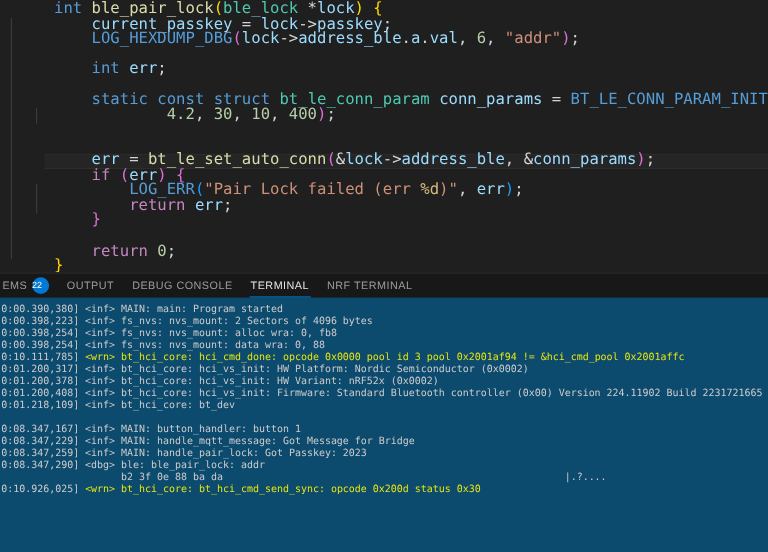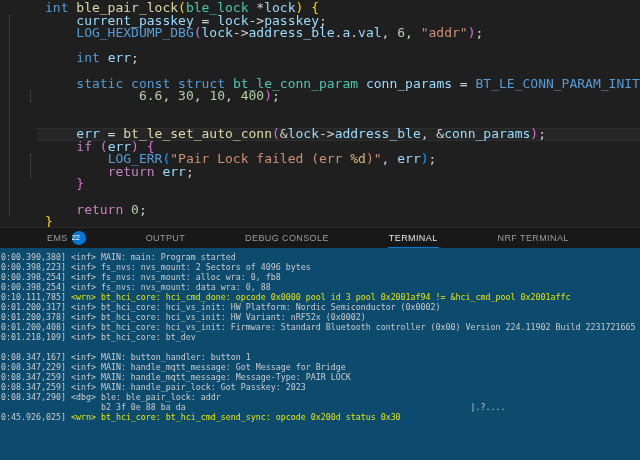--- a/index.html
+++ b/index.html
@@ -34,21 +34,21 @@
   
   .tabbar{
     position:absolute;left:0;top:227px;width:640px;height:21px;
     background:#181818;border-top:1px solid #2B2B2B;box-sizing:border-box;
     display:flex;align-items:stretch;padding-left:1px;
     font-family:"Liberation Sans",sans-serif;
   }
   .ptab{
     display:flex;align-items:center;margin-right:13px;cursor:pointer;
     font-size:9px;letter-spacing:0.4px;color:#9D9D9D;
-    border-bottom:1px solid transparent;box-sizing:border-box;padding:0 1px;margin-left:45px;
+    border-bottom:1px solid transparent;box-sizing:border-box;padding:0 1px;
   }
   .ptab.active{color:#E5E5E5;border-bottom-color:#0078D4;}
   .pbadge{
     display:inline-block;width:14px;height:14px;border-radius:8px;margin-left:4px;
     background:#0078D4;color:#FFFFFF;font-size:7.5px;line-height:14px;
     text-align:left;letter-spacing:0;
   }
   
   .terminal{
     position:absolute;left:0;top:248px;width:640px;height:212px;
@@ -67,21 +67,21 @@
   <div class="iguide" style="left:30px;top:90px;height:13px;"></div>
   <div class="iguide" style="left:30px;top:153px;height:25px;"></div>
   <div class="editor-lines" id="editor-lines">
       <div class="cline"><span class="tk-k">int</span><span class="tk-o"> </span><span class="tk-f">ble_pair_lock</span><span class="tk-b1">(</span><span class="tk-t">ble_lock</span><span class="tk-o"> *</span><span class="tk-v">lock</span><span class="tk-b1">)</span><span class="tk-o"> </span><span class="tk-b1">{</span></div>
       <div class="cline"><span class="tk-o">    </span><span class="tk-v">current_passkey</span><span class="tk-o"> = </span><span class="tk-v">lock</span><span class="tk-o">-&gt;</span><span class="tk-v">passkey</span><span class="tk-o">;</span></div>
       <div class="cline"><span class="tk-o">    </span><span class="tk-k">LOG_HEXDUMP_DBG</span><span class="tk-b2">(</span><span class="tk-v">lock</span><span class="tk-o">-&gt;</span><span class="tk-v">address_ble</span><span class="tk-o">.</span><span class="tk-v">a</span><span class="tk-o">.</span><span class="tk-v">val</span><span class="tk-o">, </span><span class="tk-n">6</span><span class="tk-o">, </span><span class="tk-s">"addr"</span><span class="tk-b2">)</span><span class="tk-o">;</span></div>
       <div class="cline"> </div>
       <div class="cline"><span class="tk-o">    </span><span class="tk-k">int</span><span class="tk-o"> </span><span class="tk-v">err</span><span class="tk-o">;</span></div>
       <div class="cline"> </div>
       <div class="cline"><span class="tk-o">    </span><span class="tk-k">static</span><span class="tk-o"> </span><span class="tk-k">const</span><span class="tk-o"> </span><span class="tk-k">struct</span><span class="tk-o"> </span><span class="tk-t">bt_le_conn_param</span><span class="tk-o"> </span><span class="tk-v">conn_params</span><span class="tk-o"> = </span><span class="tk-k">BT_LE_CONN_PARAM_INIT</span><span class="tk-b2">(</span></div>
-      <div class="cline"><span class="tk-o">            </span><span class="tk-n">6.6</span><span class="tk-o">, </span><span class="tk-n">30</span><span class="tk-o">, </span><span class="tk-n">10</span><span class="tk-o">, </span><span class="tk-n">400</span><span class="tk-b2">)</span><span class="tk-o">;</span></div>
+      <div class="cline"><span class="tk-o">            </span><span class="tk-n">4.2</span><span class="tk-o">, </span><span class="tk-n">30</span><span class="tk-o">, </span><span class="tk-n">10</span><span class="tk-o">, </span><span class="tk-n">400</span><span class="tk-b2">)</span><span class="tk-o">;</span></div>
       <div class="cline"> </div>
       <div class="cline"> </div>
       <div class="cline hl"><span class="tk-o">    </span><span class="tk-v">err</span><span class="tk-o"> = </span><span class="tk-f">bt_le_set_auto_conn</span><span class="tk-b2">(</span><span class="tk-o">&amp;</span><span class="tk-v">lock</span><span class="tk-o">-&gt;</span><span class="tk-v">address_ble</span><span class="tk-o">, &amp;</span><span class="tk-v">conn_params</span><span class="tk-b2">)</span><span class="tk-o">;</span></div>
       <div class="cline"><span class="tk-o">    </span><span class="tk-c">if</span><span class="tk-o"> </span><span class="tk-b2">(</span><span class="tk-v">err</span><span class="tk-b2">)</span><span class="tk-o"> </span><span class="tk-b2">{</span></div>
       <div class="cline"><span class="tk-o">        </span><span class="tk-k">LOG_ERR</span><span class="tk-b3">(</span><span class="tk-s">"Pair Lock failed (err </span><span class="tk-m">%d</span><span class="tk-s">)"</span><span class="tk-o">, </span><span class="tk-v">err</span><span class="tk-b3">)</span><span class="tk-o">;</span></div>
       <div class="cline"><span class="tk-o">        </span><span class="tk-c">return</span><span class="tk-o"> </span><span class="tk-v">err</span><span class="tk-o">;</span></div>
       <div class="cline"><span class="tk-o">    </span><span class="tk-b2">}</span></div>
       <div class="cline"> </div>
       <div class="cline"><span class="tk-o">    </span><span class="tk-c">return</span><span class="tk-o"> </span><span class="tk-n">0</span><span class="tk-o">;</span></div>
       <div class="cline"><span class="tk-b1">}</span></div>
@@ -114,19 +114,18 @@
       <div class="tline"><span class="tt-tx">0:00.398,254] &lt;inf&gt; fs_nvs: nvs_mount: alloc wra: 0, fb8</span></div>
       <div class="tline"><span class="tt-tx">0:00.398,254] &lt;inf&gt; fs_nvs: nvs_mount: data wra: 0, 88</span></div>
       <div class="tline"><span class="tt-tx">0:10.111,785] </span><span class="tt-wr">&lt;wrn&gt; bt_hci_core: hci_cmd_done: opcode 0x0000 pool id 3 pool 0x2001af94 != &amp;hci_cmd_pool 0x2001affc</span></div>
       <div class="tline"><span class="tt-tx">0:01.200,317] &lt;inf&gt; bt_hci_core: hci_vs_init: HW Platform: Nordic Semiconductor (0x0002)</span></div>
       <div class="tline"><span class="tt-tx">0:01.200,378] &lt;inf&gt; bt_hci_core: hci_vs_init: HW Variant: nRF52x (0x0002)</span></div>
       <div class="tline"><span class="tt-tx">0:01.200,408] &lt;inf&gt; bt_hci_core: hci_vs_init: Firmware: Standard Bluetooth controller (0x00) Version 224.11902 Build 2231721665</span></div>
       <div class="tline"><span class="tt-tx">0:01.218,109] &lt;inf&gt; bt_hci_core: bt_dev</span></div>
       <div class="tline"> </div>
       <div class="tline"><span class="tt-tx">0:08.347,167] &lt;inf&gt; MAIN: button_handler: button 1</span></div>
       <div class="tline"><span class="tt-tx">0:08.347,229] &lt;inf&gt; MAIN: handle_mqtt_message: Got Message for Bridge</span></div>
-      <div class="tline"><span class="tt-tx">0:08.347,259] &lt;inf&gt; MAIN: handle_mqtt_message: Message-Type: PAIR LOCK</span></div>
       <div class="tline"><span class="tt-tx">0:08.347,259] &lt;inf&gt; MAIN: handle_pair_lock: Got Passkey: 2023</span></div>
       <div class="tline"><span class="tt-tx">0:08.347,290] &lt;dbg&gt; ble: ble_pair_lock: addr</span></div>
       <div class="tline"><span class="tt-tx">                    b2 3f 0e 88 ba da                                                         |.?....</span></div>
-      <div class="tline"><span class="tt-tx">0:45.926,025] </span><span class="tt-wr">&lt;wrn&gt; bt_hci_core: bt_hci_cmd_send_sync: opcode 0x200d status 0x30</span></div>
+      <div class="tline"><span class="tt-tx">0:10.926,025] </span><span class="tt-wr">&lt;wrn&gt; bt_hci_core: bt_hci_cmd_send_sync: opcode 0x200d status 0x30</span></div>
     </div>
 </div>
 
 </body></html>

